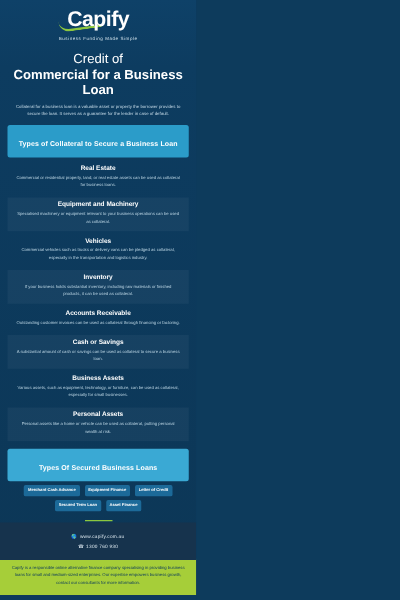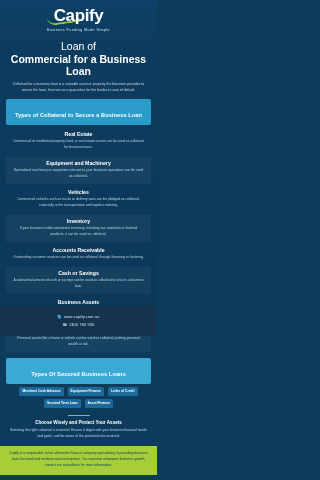--- a/index.html
+++ b/index.html
@@ -3,21 +3,21 @@
 <meta charset="utf-8">
 <style>
   * { margin:0; padding:0; box-sizing:border-box; }
   html, body {
     width:157px; height:480px;
     background:#0d3b5c;
     font-family:"Liberation Sans", sans-serif;
     overflow:hidden;
   }
   .page {
-    width:157px; height:336px;
+    width:157px; height:448px;
     position:relative;
     background:linear-gradient(180deg,#0e4168 0%,#0d3c60 12%,#0c3757 100%);
   }
 
   
   .logo-wrap {
     padding-top:7px;
     text-align:center;
   }
   .logo {
@@ -188,21 +188,21 @@
 
   <div class="logo-wrap">
     <div class="logo">
       <span class="logo-swoosh"></span>
       <span class="logo-text">Capify</span>
     </div>
     <div class="logo-tag">Business Funding Made Simple</div>
   </div>
 
   <div class="title-block">
-    <div class="title-1">Loan of</div>
+    <div class="title-1">Credit of</div>
     <div class="title-2">Commercial for a Business Loan</div>
   </div>
   <div class="intro">Collateral for a business loan is a valuable asset or property the borrower provides to secure the loan. It serves as a guarantee for the lender in case of default.</div>
 
   <div class="banner">
     <span class="banner-text">Types of Collateral to Secure a Business Loan</span>
   </div>
 
   <div class="cards">
     <div class="card">

